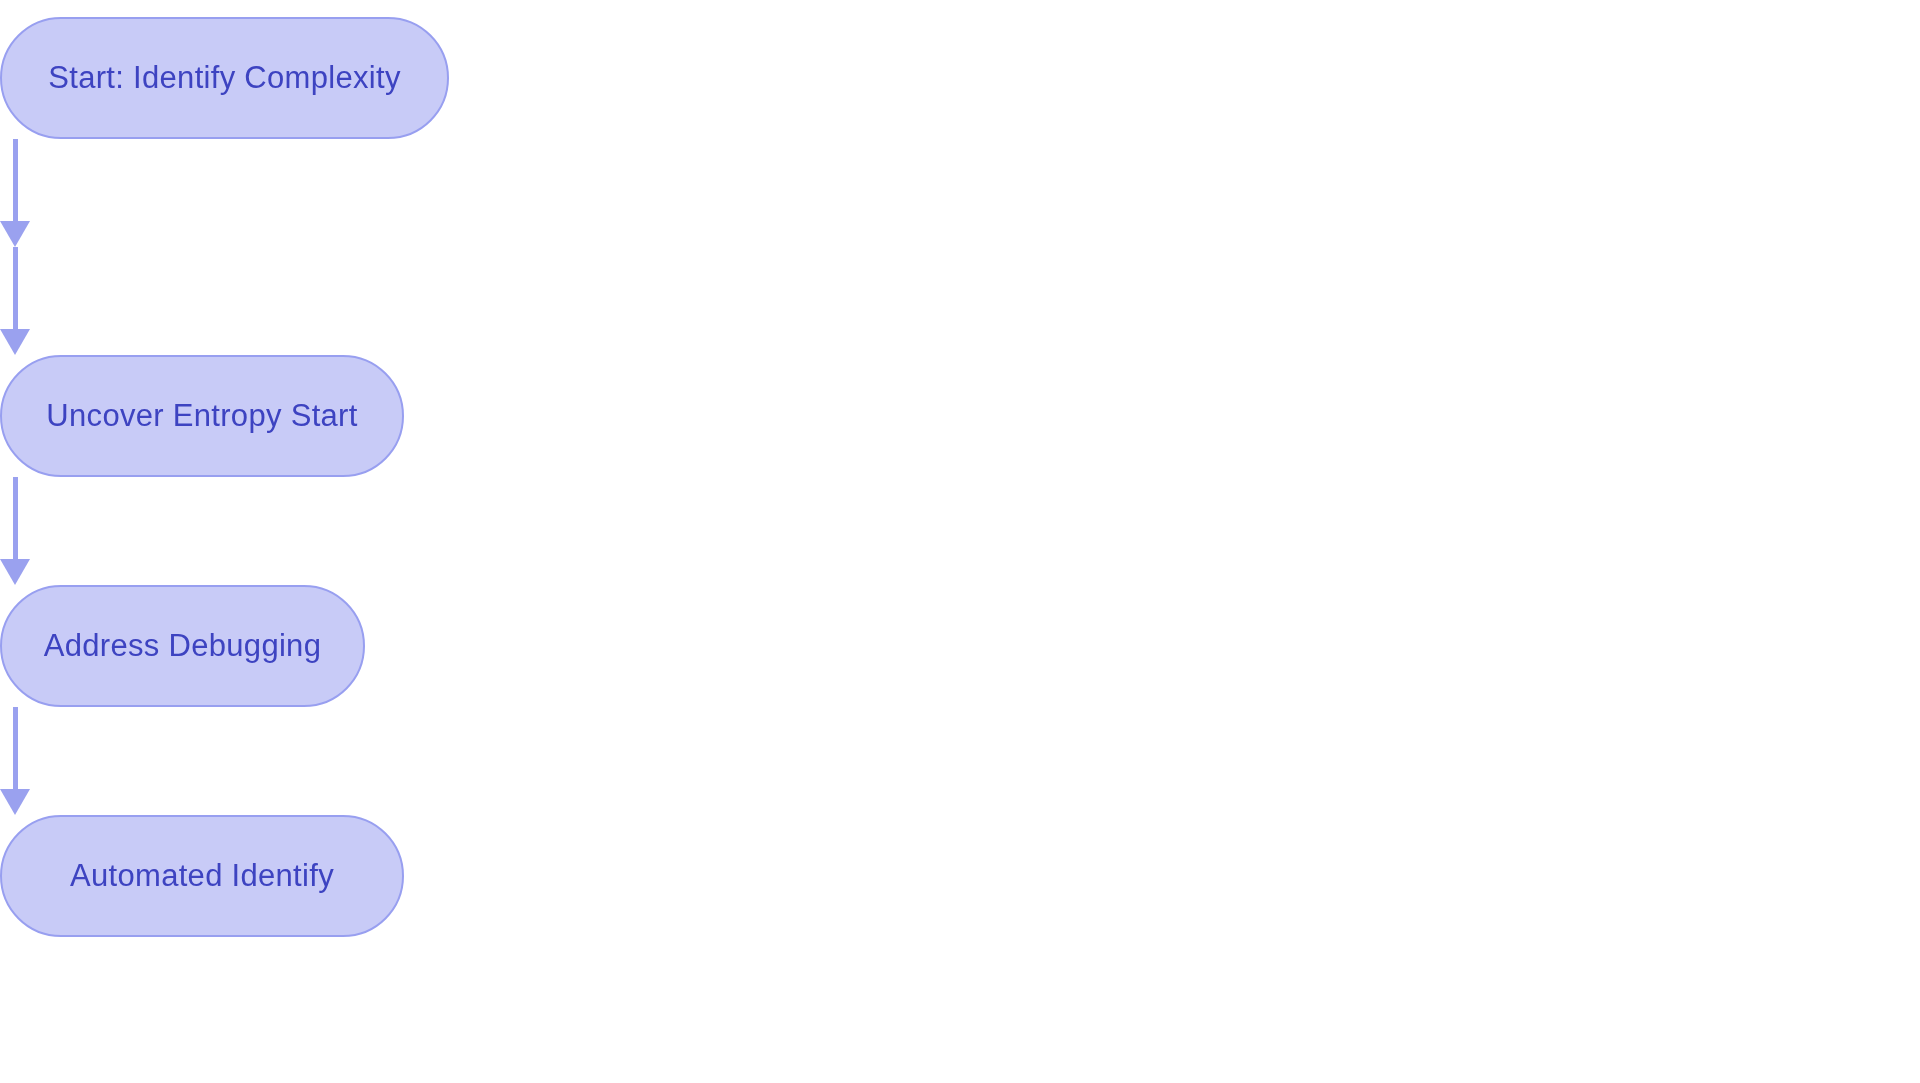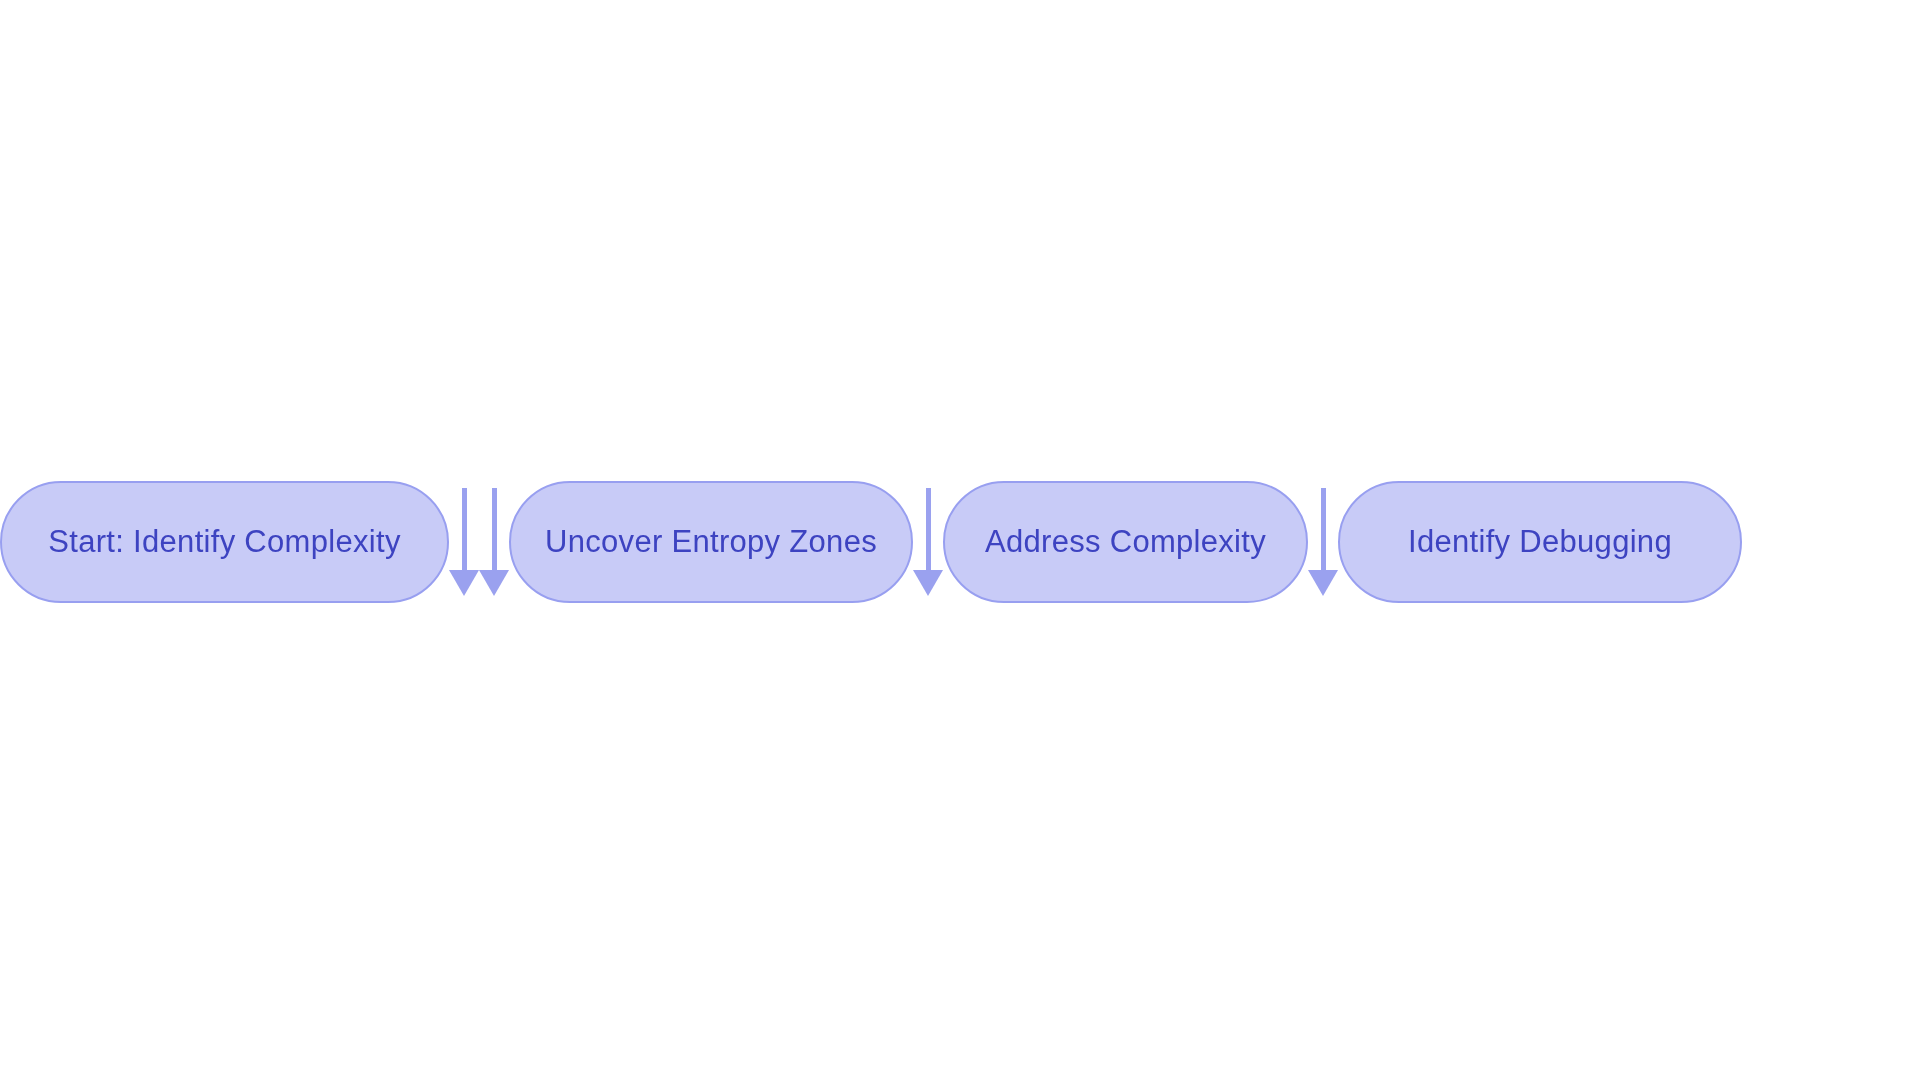--- a/index.html
+++ b/index.html
@@ -8,21 +8,22 @@
     --text-color:#3d43c1;
     --arrow-color:#9aa1ef;
     --bg:#ffffff;
   }
   *{margin:0;padding:0;box-sizing:border-box;}
   html,body{width:1920px;height:1083px;background:var(--bg);overflow:hidden;}
   .stage{
     position:relative;
     width:1920px;height:1083px;
     background:var(--bg);
-    display:flex;flex-direction:row;align-items:center;
+    display:flex;flex-direction:column;align-items:flex-start;
+    padding-top:17px;
   }
   .flow-node{
     height:122px;
     border:2px solid var(--node-border);
     background:var(--node-fill);
     border-radius:61px;
     display:flex;align-items:center;justify-content:center;
     font-family:"Liberation Sans","DejaVu Sans",sans-serif;
     font-size:31px;
     font-weight:500;
@@ -66,34 +67,34 @@
     <div class="arrowhead"></div>
   </div>
 
 
   <div class="connector">
     <div class="shaft"></div>
     <div class="arrowhead"></div>
   </div>
 
   <div class="flow-node n2">
-    <span>Uncover Entropy Zones</span>
+    <span>Uncover Entropy Start</span>
   </div>
 
   <div class="connector">
     <div class="shaft"></div>
     <div class="arrowhead"></div>
   </div>
 
   <div class="flow-node n3">
-    <span>Address Complexity</span>
+    <span>Address Debugging</span>
   </div>
 
   <div class="connector">
     <div class="shaft"></div>
     <div class="arrowhead"></div>
   </div>
 
   <div class="flow-node n4">
-    <span>Identify Debugging</span>
+    <span>Automated Identify</span>
   </div>
 
 </div>
 
 </body></html>

